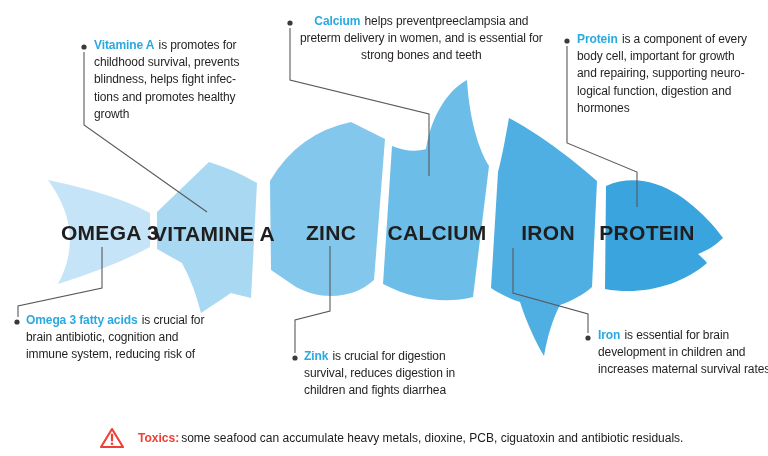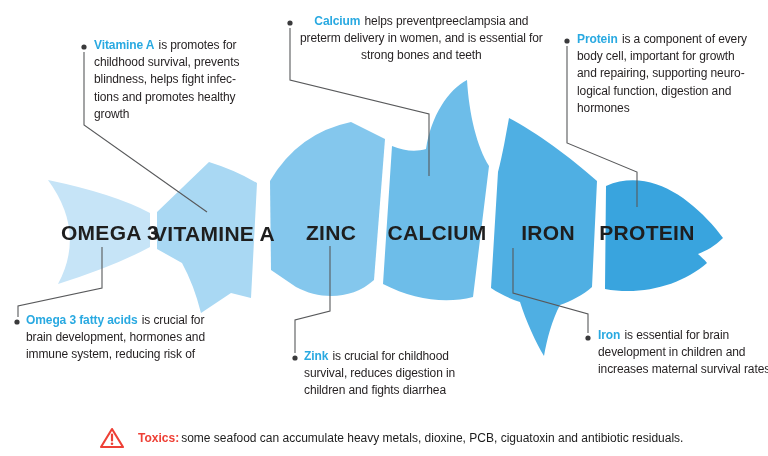--- a/index.html
+++ b/index.html
@@ -79,26 +79,26 @@
   <div class="callout" style="left:577px;top:31px;">
     <div class="cl-line"><span class="term">Protein</span> <span>is a component of every</span></div>
     <div class="cl-line">body cell, important for growth</div>
     <div class="cl-line">and repairing, supporting neuro-</div>
     <div class="cl-line">logical function, digestion and</div>
     <div class="cl-line">hormones</div>
   </div>
 
   <div class="callout" style="left:26px;top:312px;">
     <div class="cl-line"><span class="term">Omega 3 fatty acids</span> <span>is crucial for</span></div>
-    <div class="cl-line">brain development, hormones and</div>
+    <div class="cl-line">brain antibiotic, cognition and</div>
     <div class="cl-line">immune system, reducing risk of</div>
   </div>
 
   <div class="callout" style="left:304px;top:348px;">
-    <div class="cl-line"><span class="term">Zink</span> <span>is crucial for childhood</span></div>
+    <div class="cl-line"><span class="term">Zink</span> <span>is crucial for digestion</span></div>
     <div class="cl-line">survival, reduces digestion in</div>
     <div class="cl-line">children and fights diarrhea</div>
   </div>
 
   <div class="callout" style="left:598px;top:327px;">
     <div class="cl-line"><span class="term">Iron</span> <span>is essential for brain</span></div>
     <div class="cl-line">development in children and</div>
     <div class="cl-line">increases maternal survival rates</div>
   </div>
 

